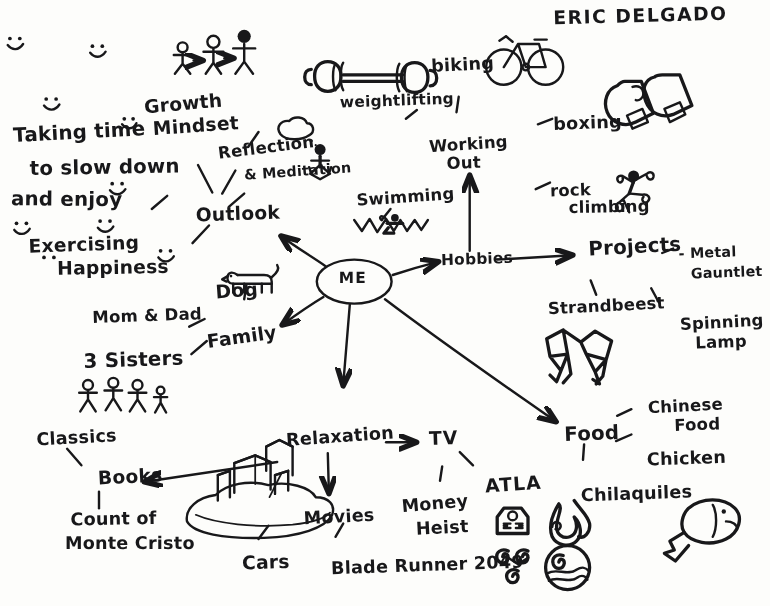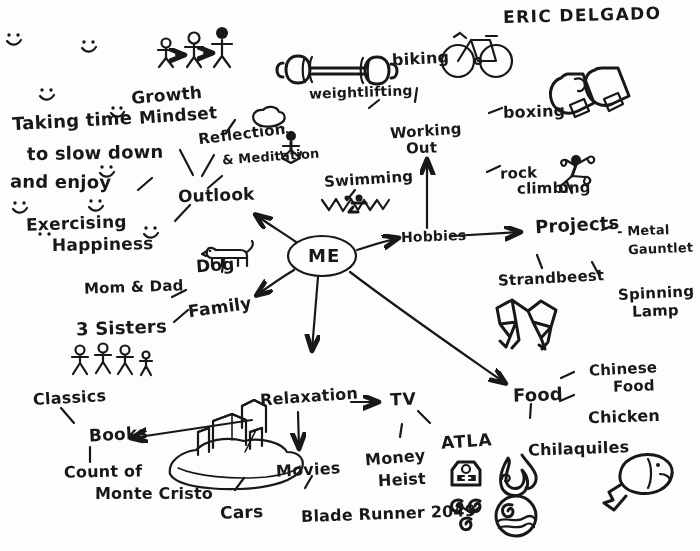--- a/index.html
+++ b/index.html
@@ -337,21 +337,21 @@
   <div class="lbl hw" style="left:178px;top:186px;font-size:17px;transform:rotate(-2deg);">Outlook</div>
 
   <div class="lbl hw" style="left:26px;top:214px;font-size:17px;transform:rotate(-2deg);">Exercising</div>
   <div class="lbl hw" style="left:52px;top:235px;font-size:17px;transform:rotate(-1deg);">Happiness</div>
 
   <div class="lbl hw" style="left:196px;top:256px;font-size:17px;transform:rotate(-4deg);">Dog</div>
   <div class="lbl hw" style="left:84px;top:279px;font-size:15px;transform:rotate(-2deg);">Mom &amp; Dad</div>
   <div class="lbl hw" style="left:188px;top:298px;font-size:17px;transform:rotate(-8deg);">Family</div>
   <div class="lbl hw" style="left:76px;top:318px;font-size:18px;transform:rotate(-2deg);">3 Sisters</div>
 
-  <div class="lbl hw" style="left:308px;top:246px;font-size:18px;letter-spacing:1px;">ME</div>
+  <div class="lbl hw" style="left:308px;top:246px;font-size:14px;letter-spacing:1px;">ME</div>
 
   <div class="lbl hw" style="left:324px;top:171px;font-size:15px;transform:rotate(-4deg);">Swimming</div>
   <div class="lbl hw" style="left:309px;top:85px;font-size:14px;transform:rotate(-2deg);">weightlifting</div>
   <div class="lbl hw" style="left:392px;top:50px;font-size:16px;transform:rotate(-3deg);">biking</div>
   <div class="lbl hw" style="left:503px;top:103px;font-size:16px;transform:rotate(-2deg);">boxing</div>
   <div class="lbl hw" style="left:390px;top:123px;font-size:15px;transform:rotate(-4deg);">Working</div>
   <div class="lbl hw" style="left:406px;top:140px;font-size:15px;transform:rotate(-2deg);">Out</div>
   <div class="lbl hw" style="left:500px;top:165px;font-size:15px;transform:rotate(-2deg);">rock</div>
   <div class="lbl hw" style="left:517px;top:180px;font-size:15px;transform:rotate(-1deg);">climbing</div>
   <div class="lbl hw" style="left:401px;top:229px;font-size:14px;transform:rotate(-2deg);">Hobbies</div>
@@ -365,21 +365,21 @@
 
   <div class="lbl hw" style="left:513px;top:385px;font-size:18px;transform:rotate(-2deg);">Food</div>
   <div class="lbl hw" style="left:589px;top:361px;font-size:15px;transform:rotate(-3deg);">Chinese</div>
   <div class="lbl hw" style="left:613px;top:378px;font-size:15px;transform:rotate(-2deg);">Food</div>
   <div class="lbl hw" style="left:588px;top:408px;font-size:16px;transform:rotate(-2deg);">Chicken</div>
   <div class="lbl hw" style="left:528px;top:440px;font-size:16px;transform:rotate(-2deg);">Chilaquiles</div>
 
   <div class="lbl hw" style="left:33px;top:389px;font-size:16px;transform:rotate(-3deg);">Classics</div>
   <div class="lbl hw" style="left:89px;top:425px;font-size:17px;transform:rotate(-3deg);">Books</div>
   <div class="lbl hw" style="left:64px;top:463px;font-size:16px;transform:rotate(-1deg);">Count of</div>
-  <div class="lbl hw" style="left:59px;top:485px;font-size:16px;transform:rotate(0deg);margin-left:36px;">Monte Cristo</div>
+  <div class="lbl hw" style="left:59px;top:485px;font-size:16px;transform:rotate(0deg);">Monte Cristo</div>
 
   <div class="lbl hw" style="left:260px;top:388px;font-size:16px;transform:rotate(-4deg);">Relaxation</div>
   <div class="lbl hw" style="left:276px;top:461px;font-size:16px;transform:rotate(-3deg);">Movies</div>
   <div class="lbl hw" style="left:220px;top:503px;font-size:17px;transform:rotate(-2deg);">Cars</div>
   <div class="lbl hw" style="left:301px;top:505px;font-size:16px;transform:rotate(-2deg);">Blade Runner 2049</div>
 
   <div class="lbl hw" style="left:390px;top:390px;font-size:17px;letter-spacing:1px;transform:rotate(-2deg);">TV</div>
   <div class="lbl hw" style="left:365px;top:449px;font-size:16px;transform:rotate(-5deg);">Money</div>
   <div class="lbl hw" style="left:378px;top:471px;font-size:16px;transform:rotate(-3deg);">Heist</div>
   <div class="lbl hw" style="left:441px;top:432px;font-size:17px;letter-spacing:1px;transform:rotate(-4deg);">ATLA</div>

